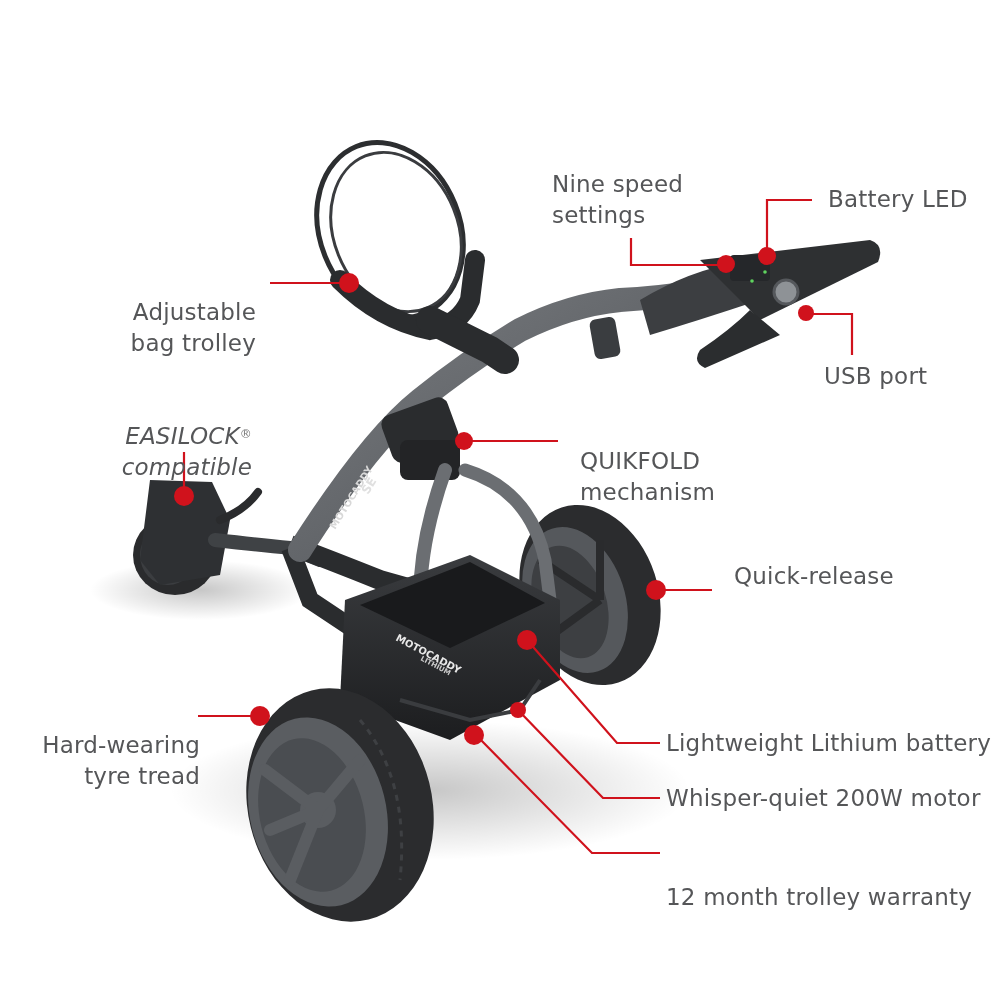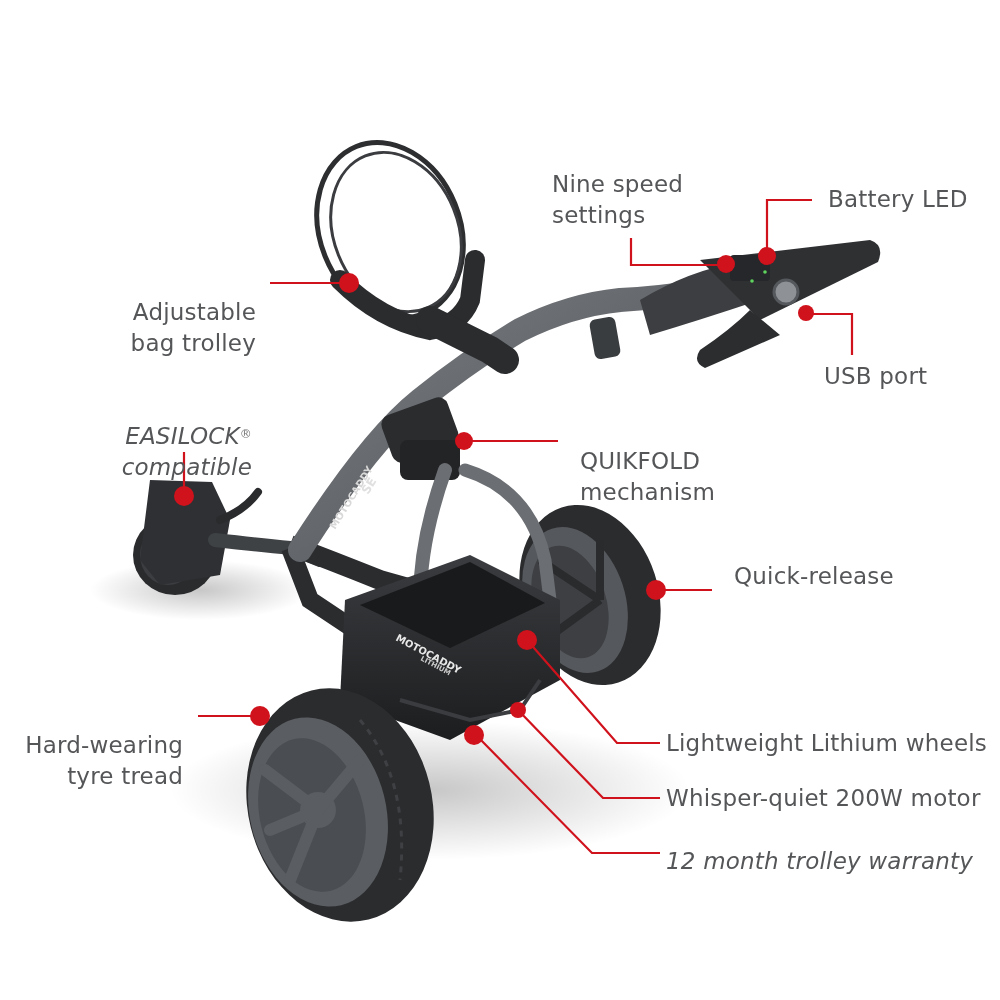--- a/index.html
+++ b/index.html
@@ -159,30 +159,30 @@
 
   <div class="label l" style="left:580px; top:412px;margin-top:34px;">
     <span>QUIKFOLD</span>
     <span>mechanism</span>
   </div>
 
   <div class="label l" style="left:734px; top:561px;">
     <span>Quick-release</span>
   </div>
 
-  <div class="label r" style="left:0px; top:687px; width:183px;">
+  <div class="label r" style="left:0px; top:687px; width:183px;padding-left:17px;">
     <span>Hard-wearing</span>
     <span>tyre tread</span>
   </div>
 
   <div class="label l" style="left:666px; top:728px;">
-    <span>Lightweight Lithium wheels</span>
+    <span>Lightweight Lithium battery</span>
   </div>
 
   <div class="label l" style="left:666px; top:783px;">
     <span>Whisper-quiet 200W motor</span>
   </div>
 
-  <div class="label l" style="left:666px; top:846px;font-style:italic;">
+  <div class="label l" style="left:666px; top:882px;">
     <span>12 month trolley warranty</span>
   </div>
 
 </div>
 
 </body></html>

